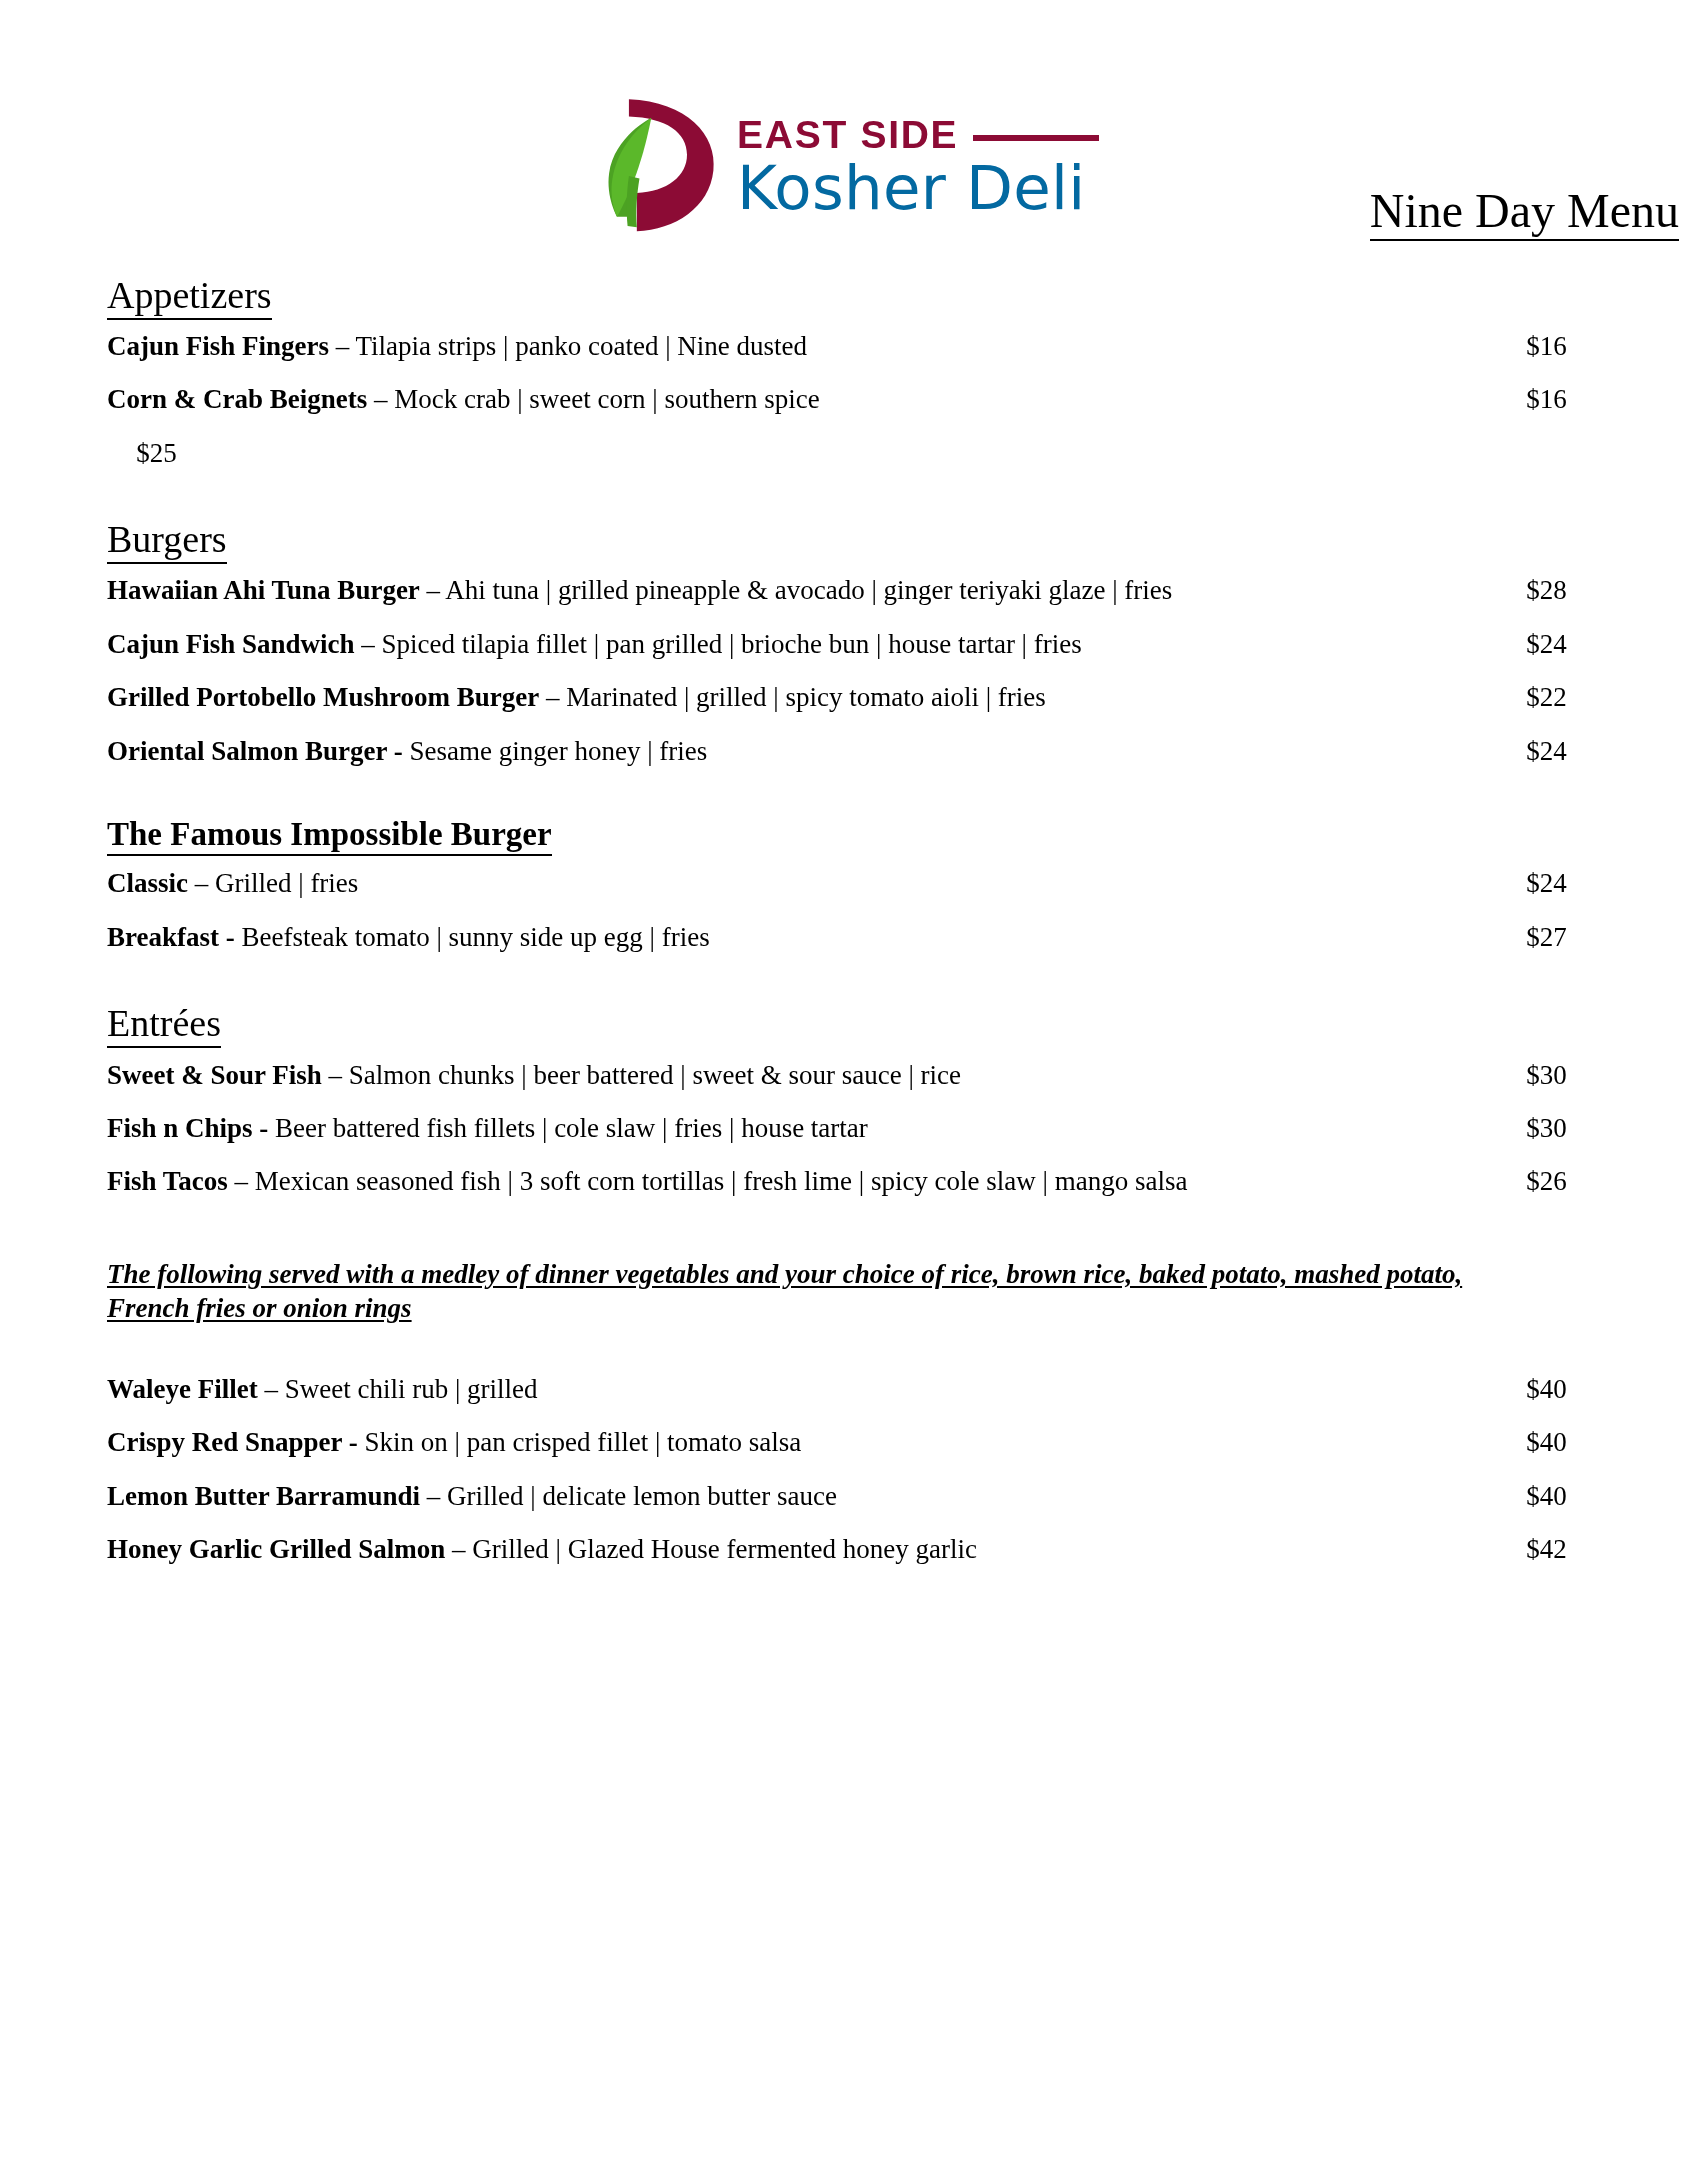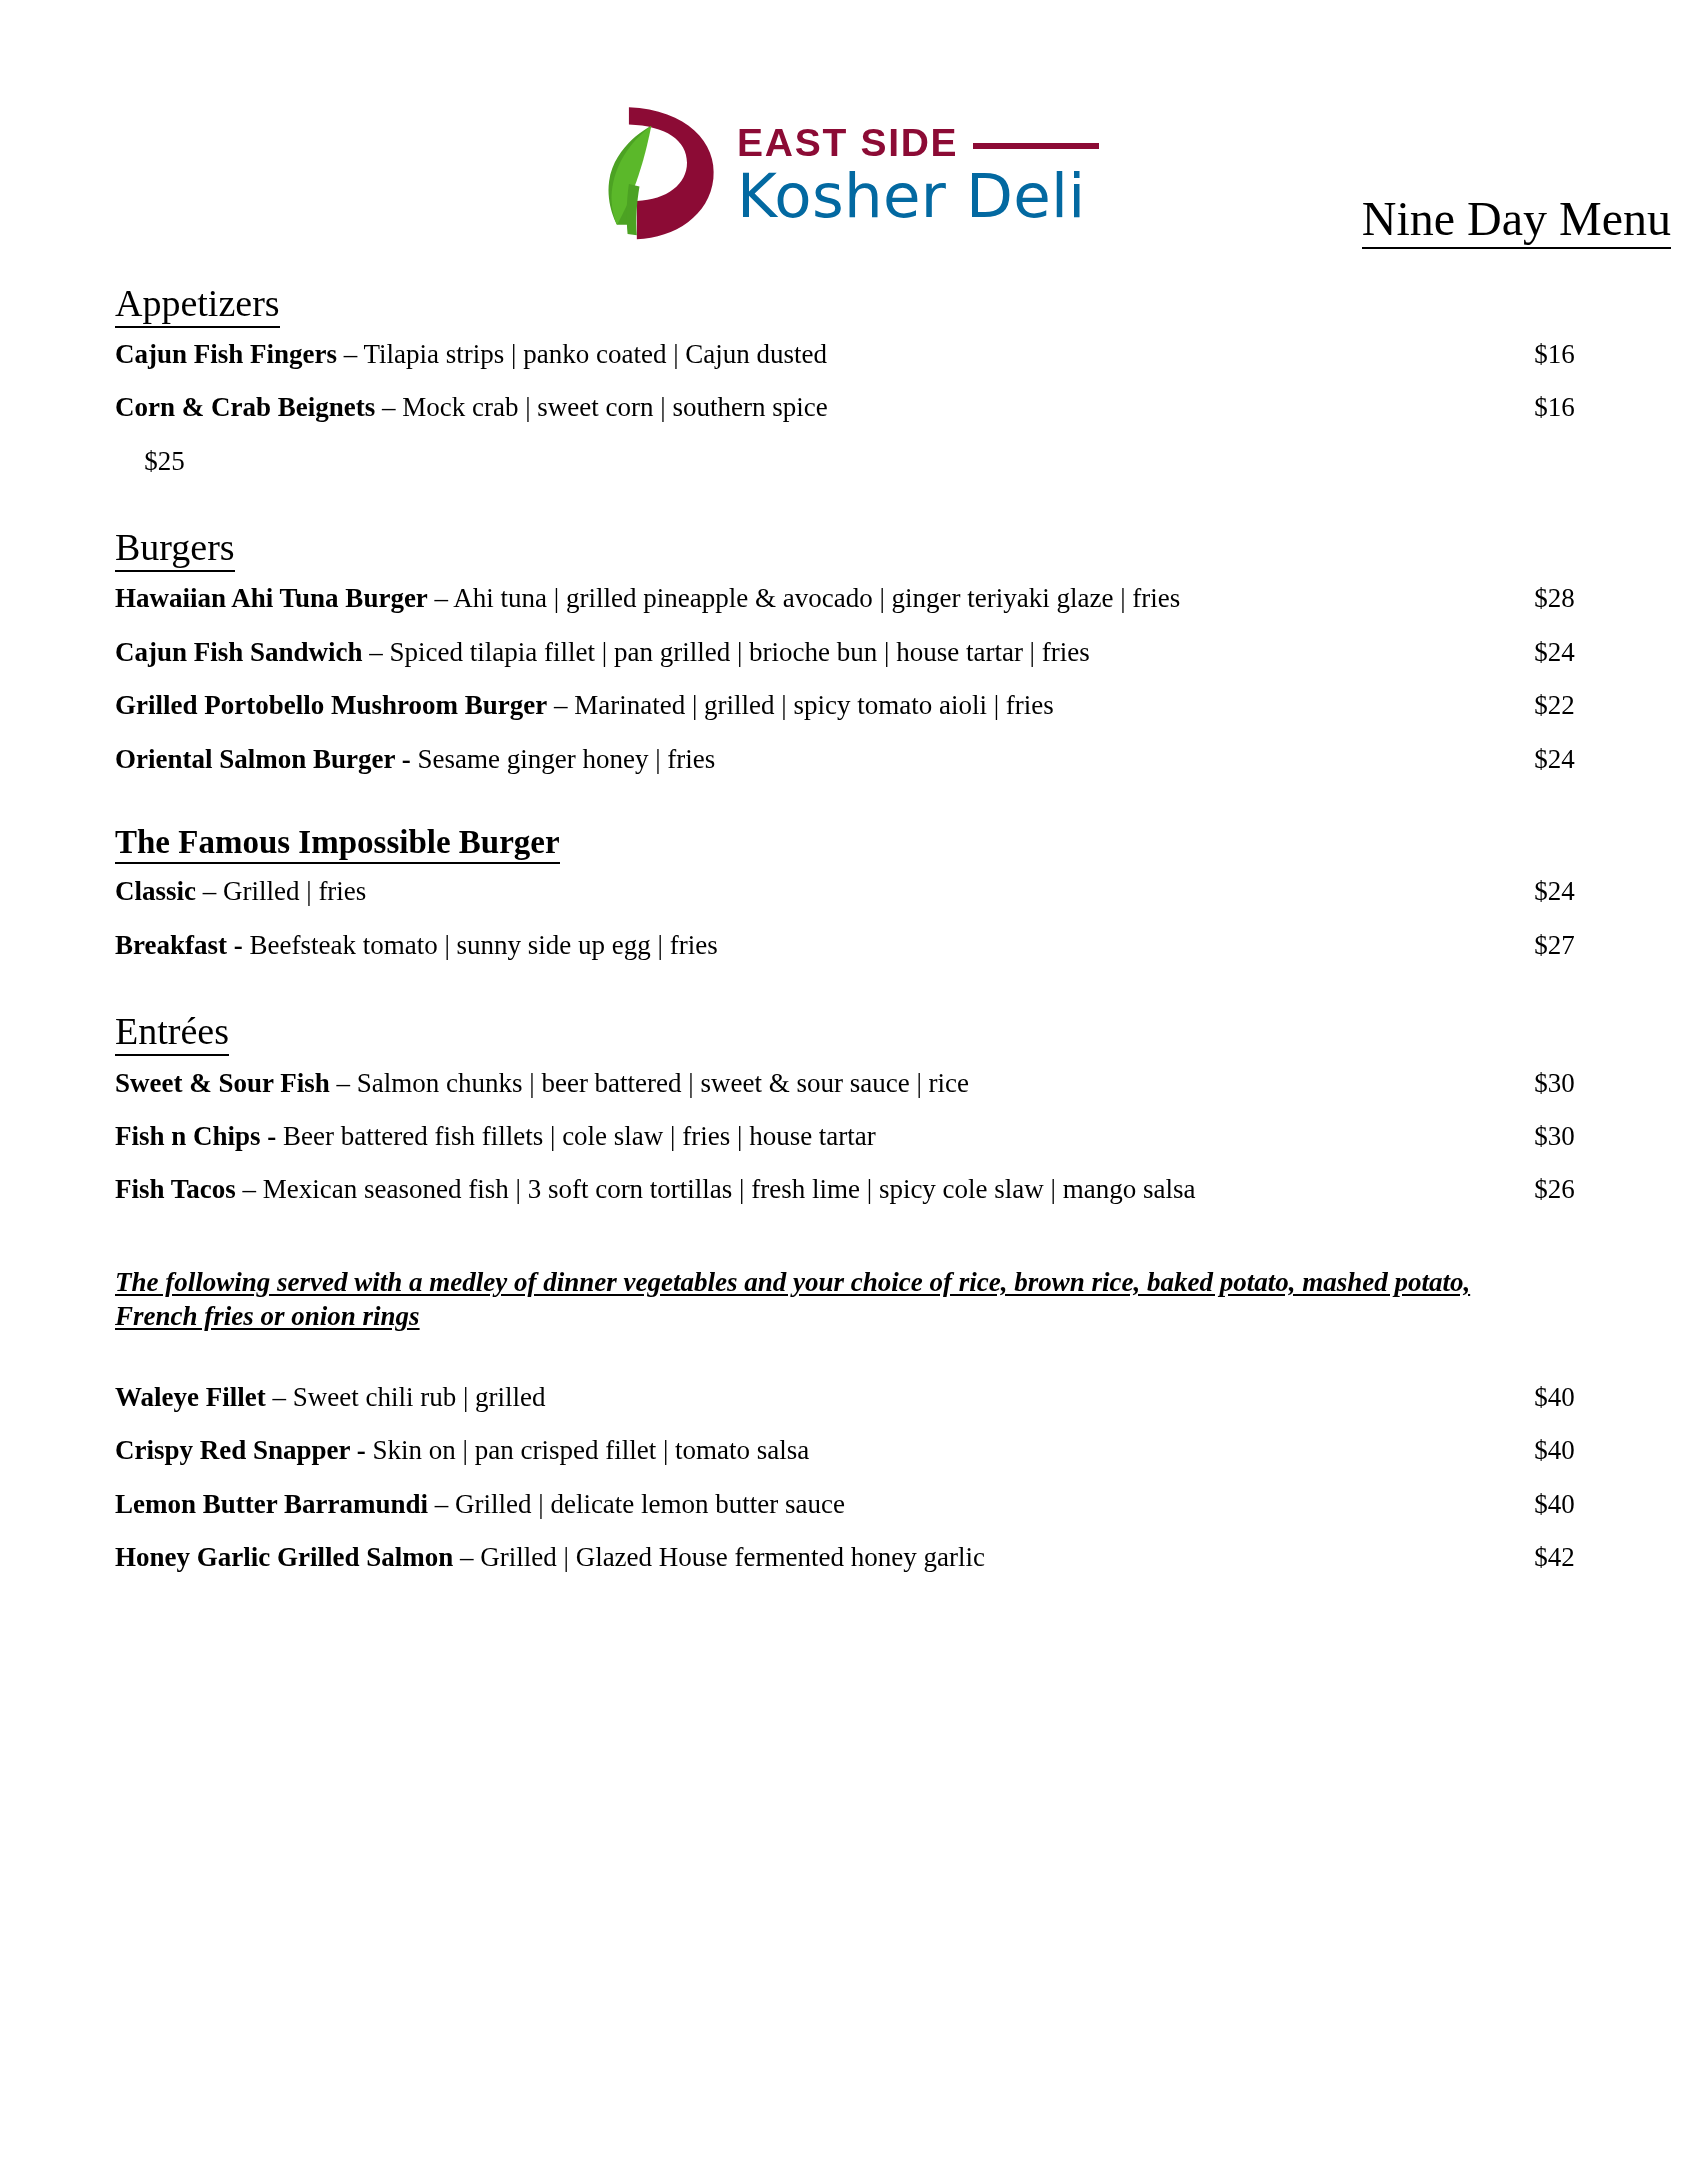--- a/index.html
+++ b/index.html
@@ -15,21 +15,21 @@
     font-family: "Liberation Serif", "DejaVu Serif", serif;
     color: #000000;
     -webkit-font-smoothing: antialiased;
   }
 
   .page {
     position: relative;
     width: 1687px;
     height: 2183px;
     background: #ffffff;
-    padding: 16px;
+    padding: 8px;
     border-radius: 30px;
   }
 
   
   .logo-block {
     width: 100%;
     display: flex;
     justify-content: center;
     align-items: flex-start;
     padding-top: 86px;
@@ -195,21 +195,21 @@
     </div>
   </div>
 
   <h1 class="doc-title"><span>Nine Day Menu</span></h1>
 
   <div class="content">
     <div id="sections-host">
         <div class="section-head"><span>Appetizers</span></div>
         <div class="items">
           <div class="item-row">
-            <div class="item-text"><span class="item-name">Cajun Fish Fingers</span><span class="item-desc"> – Tilapia strips | panko coated | Cajun dusted</span></div>
+            <div class="item-text"><span class="item-name">Cajun Fish Fingers</span><span class="item-desc"> – Tilapia strips | panko coated | Nine dusted</span></div>
             <div class="item-price">$16</div>
           </div>
           <div class="item-row">
             <div class="item-text"><span class="item-name">Corn &amp; Crab Beignets</span><span class="item-desc"> – Mock crab | sweet corn | southern spice</span></div>
             <div class="item-price">$16</div>
           </div>
           <div class="item-row">
             <div class="item-price">$25</div>
           </div>
         </div>

